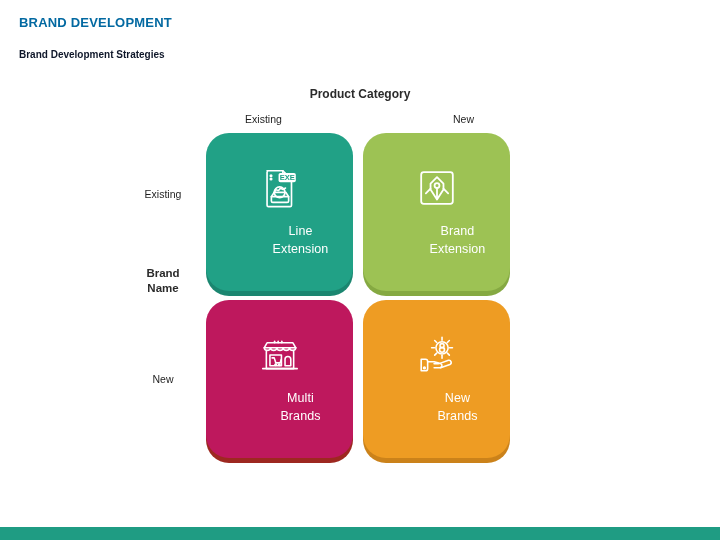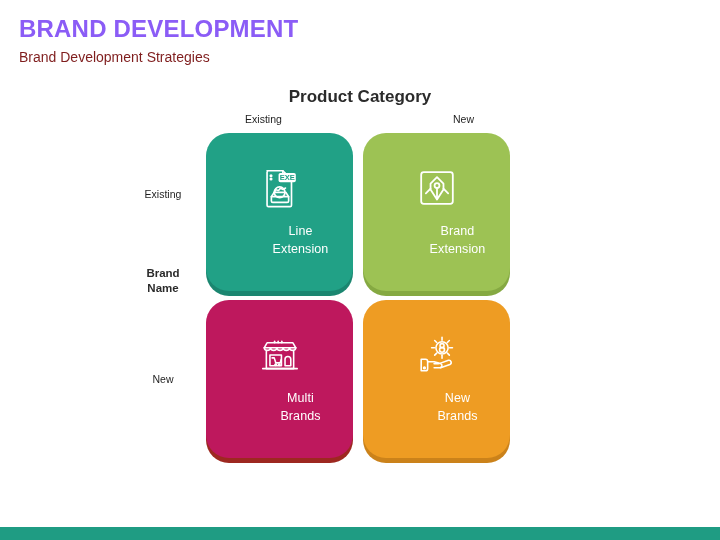--- a/index.html
+++ b/index.html
@@ -20,44 +20,44 @@
     position: absolute;
     inset: 0;
     background: #ffffff;
   }
 
   
   .title {
     position: absolute;
     left: 19px;
     top: 15px;
-    font-size: 24px;
+    font-size: 13px;
     font-weight: bold;
     letter-spacing: 0.2px;
-    color: #8b5cf6;
+    color: #0369a1;
     white-space: nowrap;
   }
   .subtitle {
     position: absolute;
     left: 19px;
     top: 49px;
-    font-size: 14px;
-    font-weight: normal;
-    color: #7f1d1d;
+    font-size: 10px;
+    font-weight: bold;
+    color: #0f172a;
     white-space: nowrap;
   }
 
   
   .axis-top-title {
     position: absolute;
     left: 0;
     top: 87px;
     width: 720px;
     text-align: center;
-    font-size: 17px;
+    font-size: 12px;
     font-weight: bold;
     color: #2b2b2b;
   }
   .col-label {
     position: absolute;
     top: 113px;
     font-size: 10.5px;
     color: #1f1f1f;
     text-align: center;
   }

